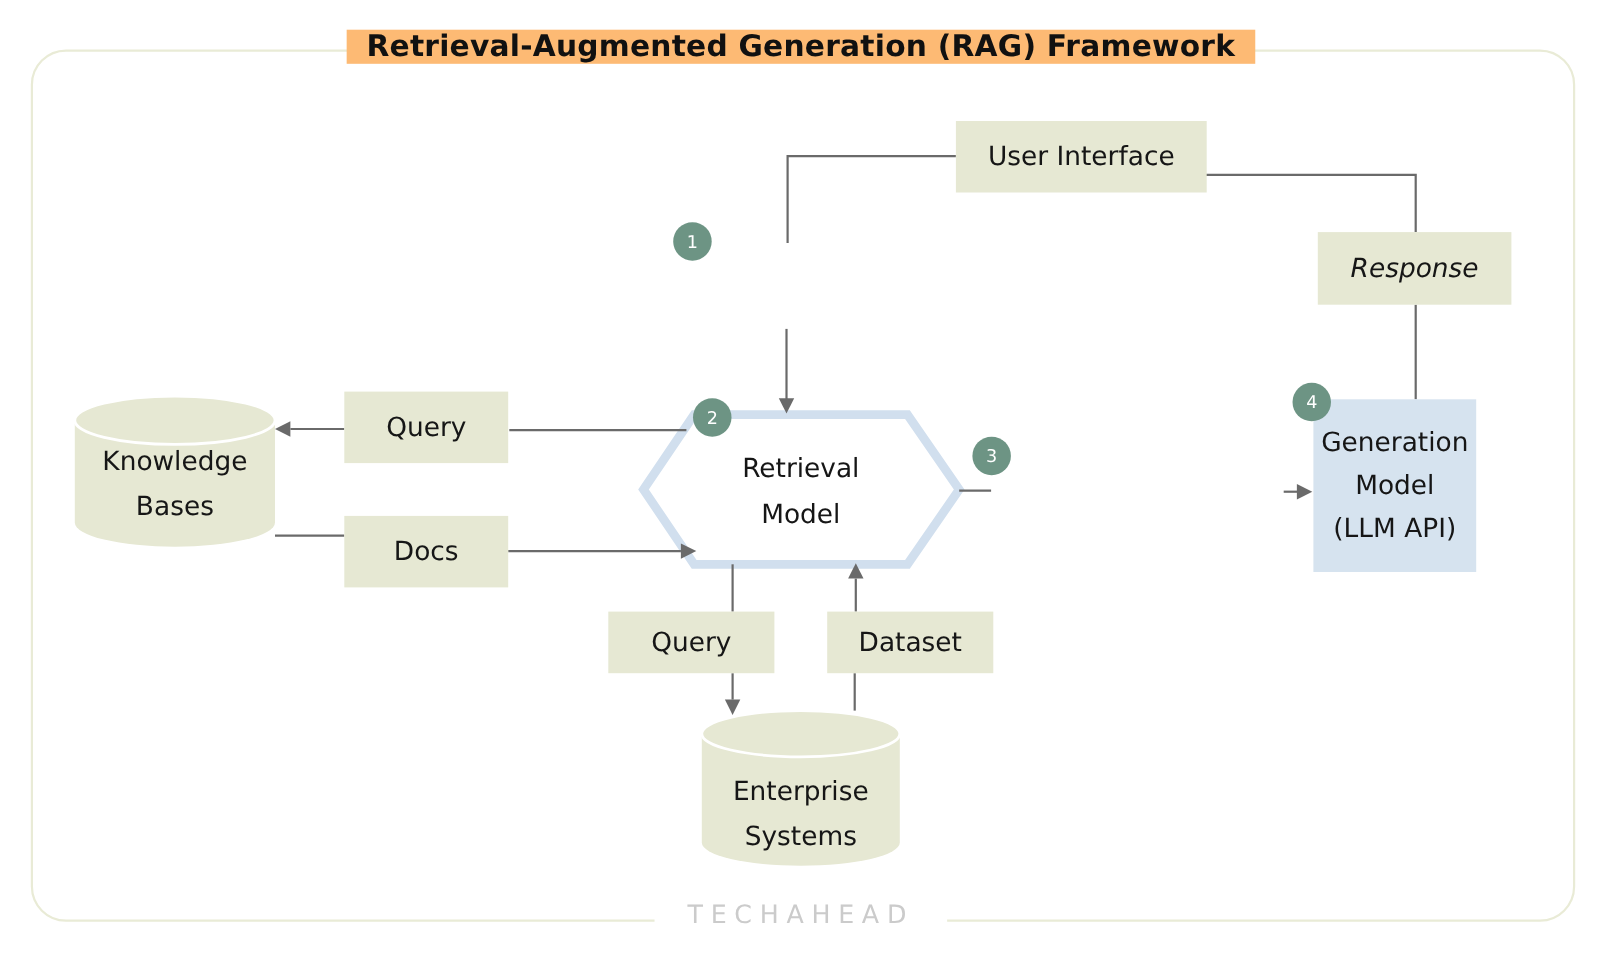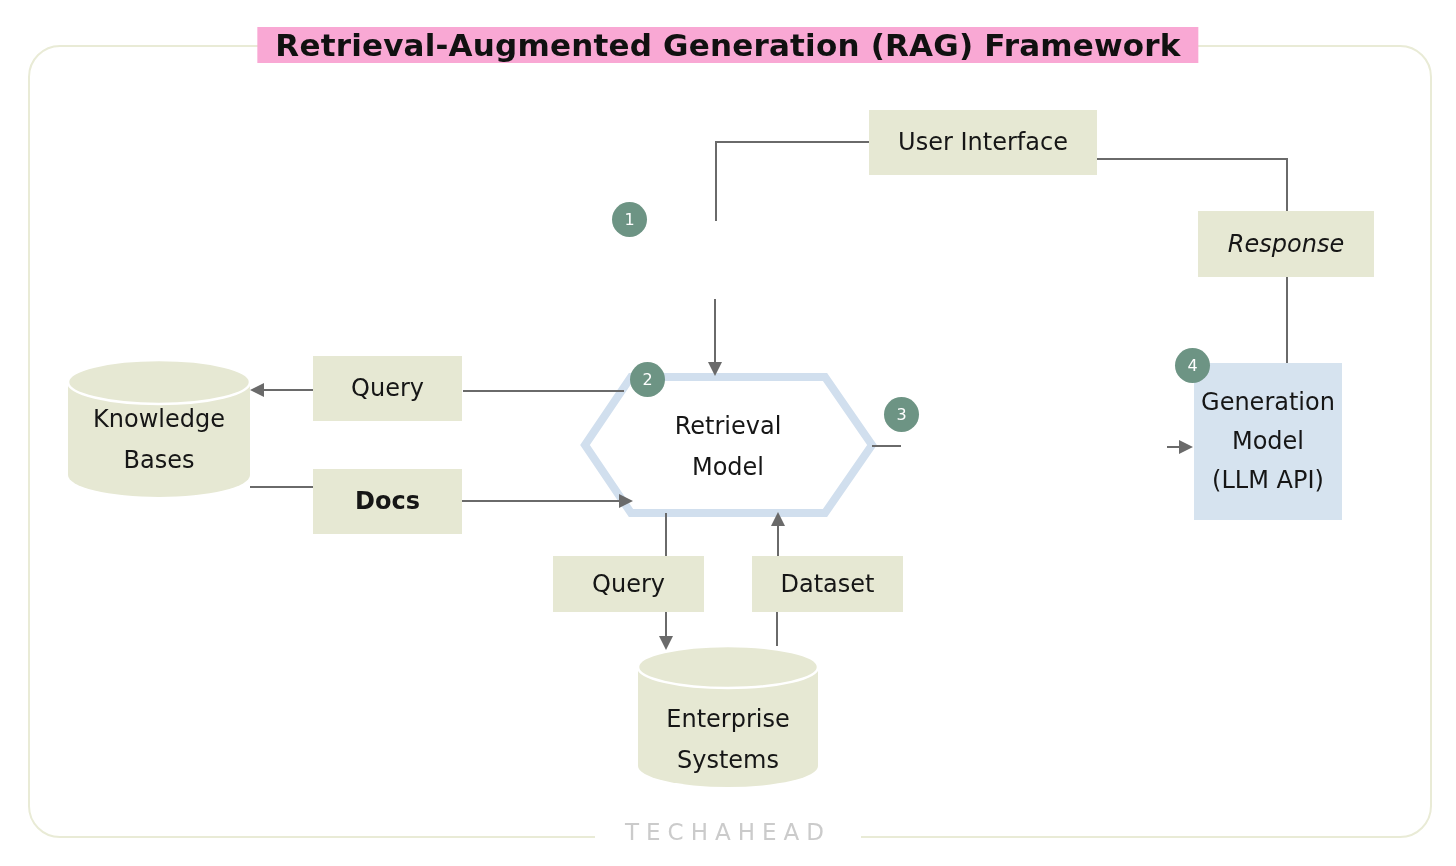--- a/index.html
+++ b/index.html
@@ -14,21 +14,21 @@
   }
   *{margin:0;padding:0;box-sizing:border-box;}
   html,body{background:#ffffff;}
   body{font-family:"DejaVu Sans","Liberation Sans",sans-serif;}
   #canvas{position:relative;width:1456px;height:866px;background:#ffffff;overflow:hidden;}
 
   .frame{position:absolute;left:28px;top:45px;width:1404px;height:793px;
     border:2px solid var(--frame);border-radius:32px;z-index:0;}
 
   .diagram-title{position:absolute;top:27px;left:50%;transform:translateX(-50%);
-    background:#f9a8d4;padding:0 18px;font-size:31px;font-weight:bold;color:#111;
+    background:#fdba74;padding:0 18px;font-size:27px;font-weight:bold;color:#111;
     letter-spacing:.2px;white-space:nowrap;z-index:3;}
 
   .brand{position:absolute;top:819px;left:50%;transform:translateX(-50%);
     background:#ffffff;padding:0 30px;font-size:23px;font-weight:normal;
     letter-spacing:7px;color:var(--brand-gray);white-space:nowrap;z-index:3;}
 
   svg.layer{position:absolute;left:0;top:0;z-index:1;}
 
   .node{position:absolute;display:flex;align-items:center;justify-content:center;
     background:var(--box-fill);color:var(--text);font-size:24px;text-align:center;
@@ -99,21 +99,21 @@
       <path class="connector" d="M1287,211 L1287,159 L1086,159"></path>
       <path class="arrowhead" d="M1086,152 L1086,166 L1072,159 Z"></path>
     </g>
   </svg>
 
   <div class="node" style="left:869px;top:110px;width:228px;height:65px;">User Interface</div>
 
 
   <div class="node" style="left:313px;top:356px;width:149px;height:65px;">Query</div>
 
-  <div class="node" style="left:313px;top:469px;width:149px;height:65px;font-weight:bold;">Docs</div>
+  <div class="node" style="left:313px;top:469px;width:149px;height:65px;">Docs</div>
 
 
   <div class="node model" style="left:1194px;top:363px;width:148px;height:157px;">Generation
 Model
 (LLM API)</div>
 
   <div class="node" style="left:1198px;top:211px;width:176px;height:66px;font-style:italic;">Response</div>
 
   <div class="node" style="left:553px;top:556px;width:151px;height:56px;">Query</div>
 

